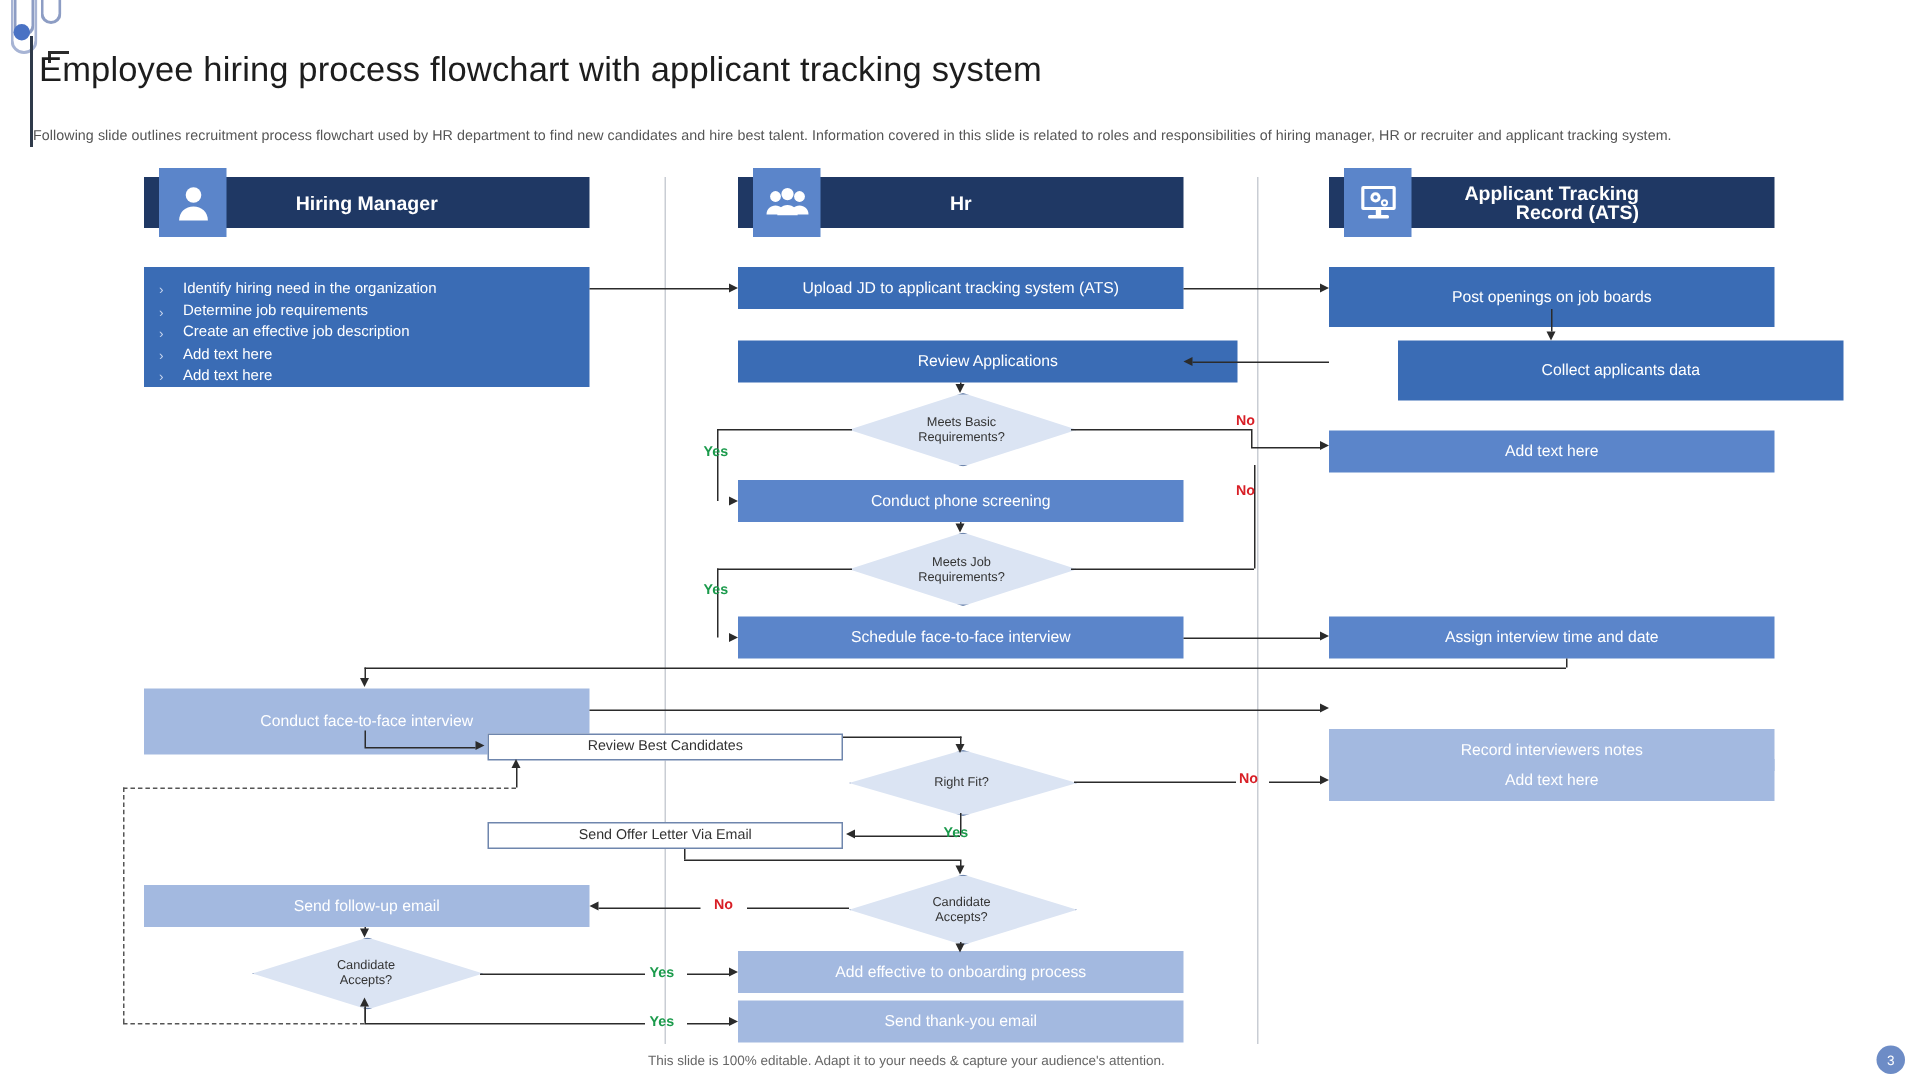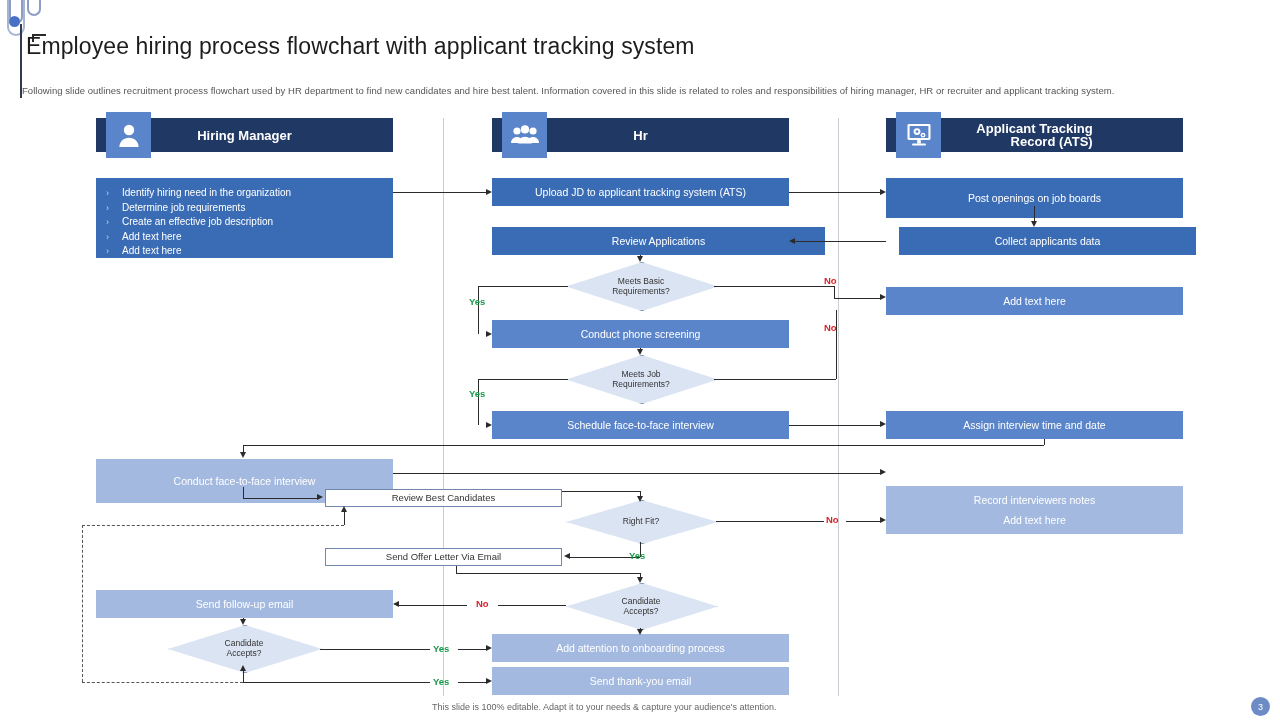--- a/index.html
+++ b/index.html
@@ -224,25 +224,25 @@
 
   <div class="box outline" style="left:325px;top:548px;width:237px;height:18px">Send Offer Letter Via Email</div>
 
   <div class="dia" style="left:566px;top:583px;width:150px;height:45px">
     <div class="shape"></div>
     <div class="txt">
       <span><span>Candidate</span><br><span>Accepts?</span></span>
     </div>
   </div>
 
-  <div class="box light" style="left:492px;top:634px;width:297px;height:28px">Add attention to onboarding process</div>
+  <div class="box light" style="left:492px;top:634px;width:297px;height:28px">Add effective to onboarding process</div>
   <div class="box light" style="left:492px;top:667px;width:297px;height:28px">Send thank-you email</div>
 
   <div class="box dark" style="left:886px;top:178px;width:297px;height:40px">Post openings on job boards</div>
-  <div class="box dark" style="left:899px;top:227px;width:297px;height:28px">Collect applicants data</div>
+  <div class="box dark" style="left:932px;top:227px;width:297px;height:40px">Collect applicants data</div>
   <div class="box mid" style="left:886px;top:287px;width:297px;height:28px">Add text here</div>
   <div class="box mid" style="left:886px;top:411px;width:297px;height:28px">Assign interview time and date</div>
   <div class="box light" style="left:886px;top:486px;width:297px;height:28px">Record interviewers notes</div>
   <div class="box light" style="left:886px;top:506px;width:297px;height:28px">Add text here</div>
 
   <div class="ln h" style="left:393px;top:192px;width:93px"></div>
   <div class="arw r" style="left:486px;top:188.5px"></div>
 
   <div class="ln h" style="left:789px;top:192px;width:91px"></div>
   <div class="arw r" style="left:880px;top:188.5px"></div>

